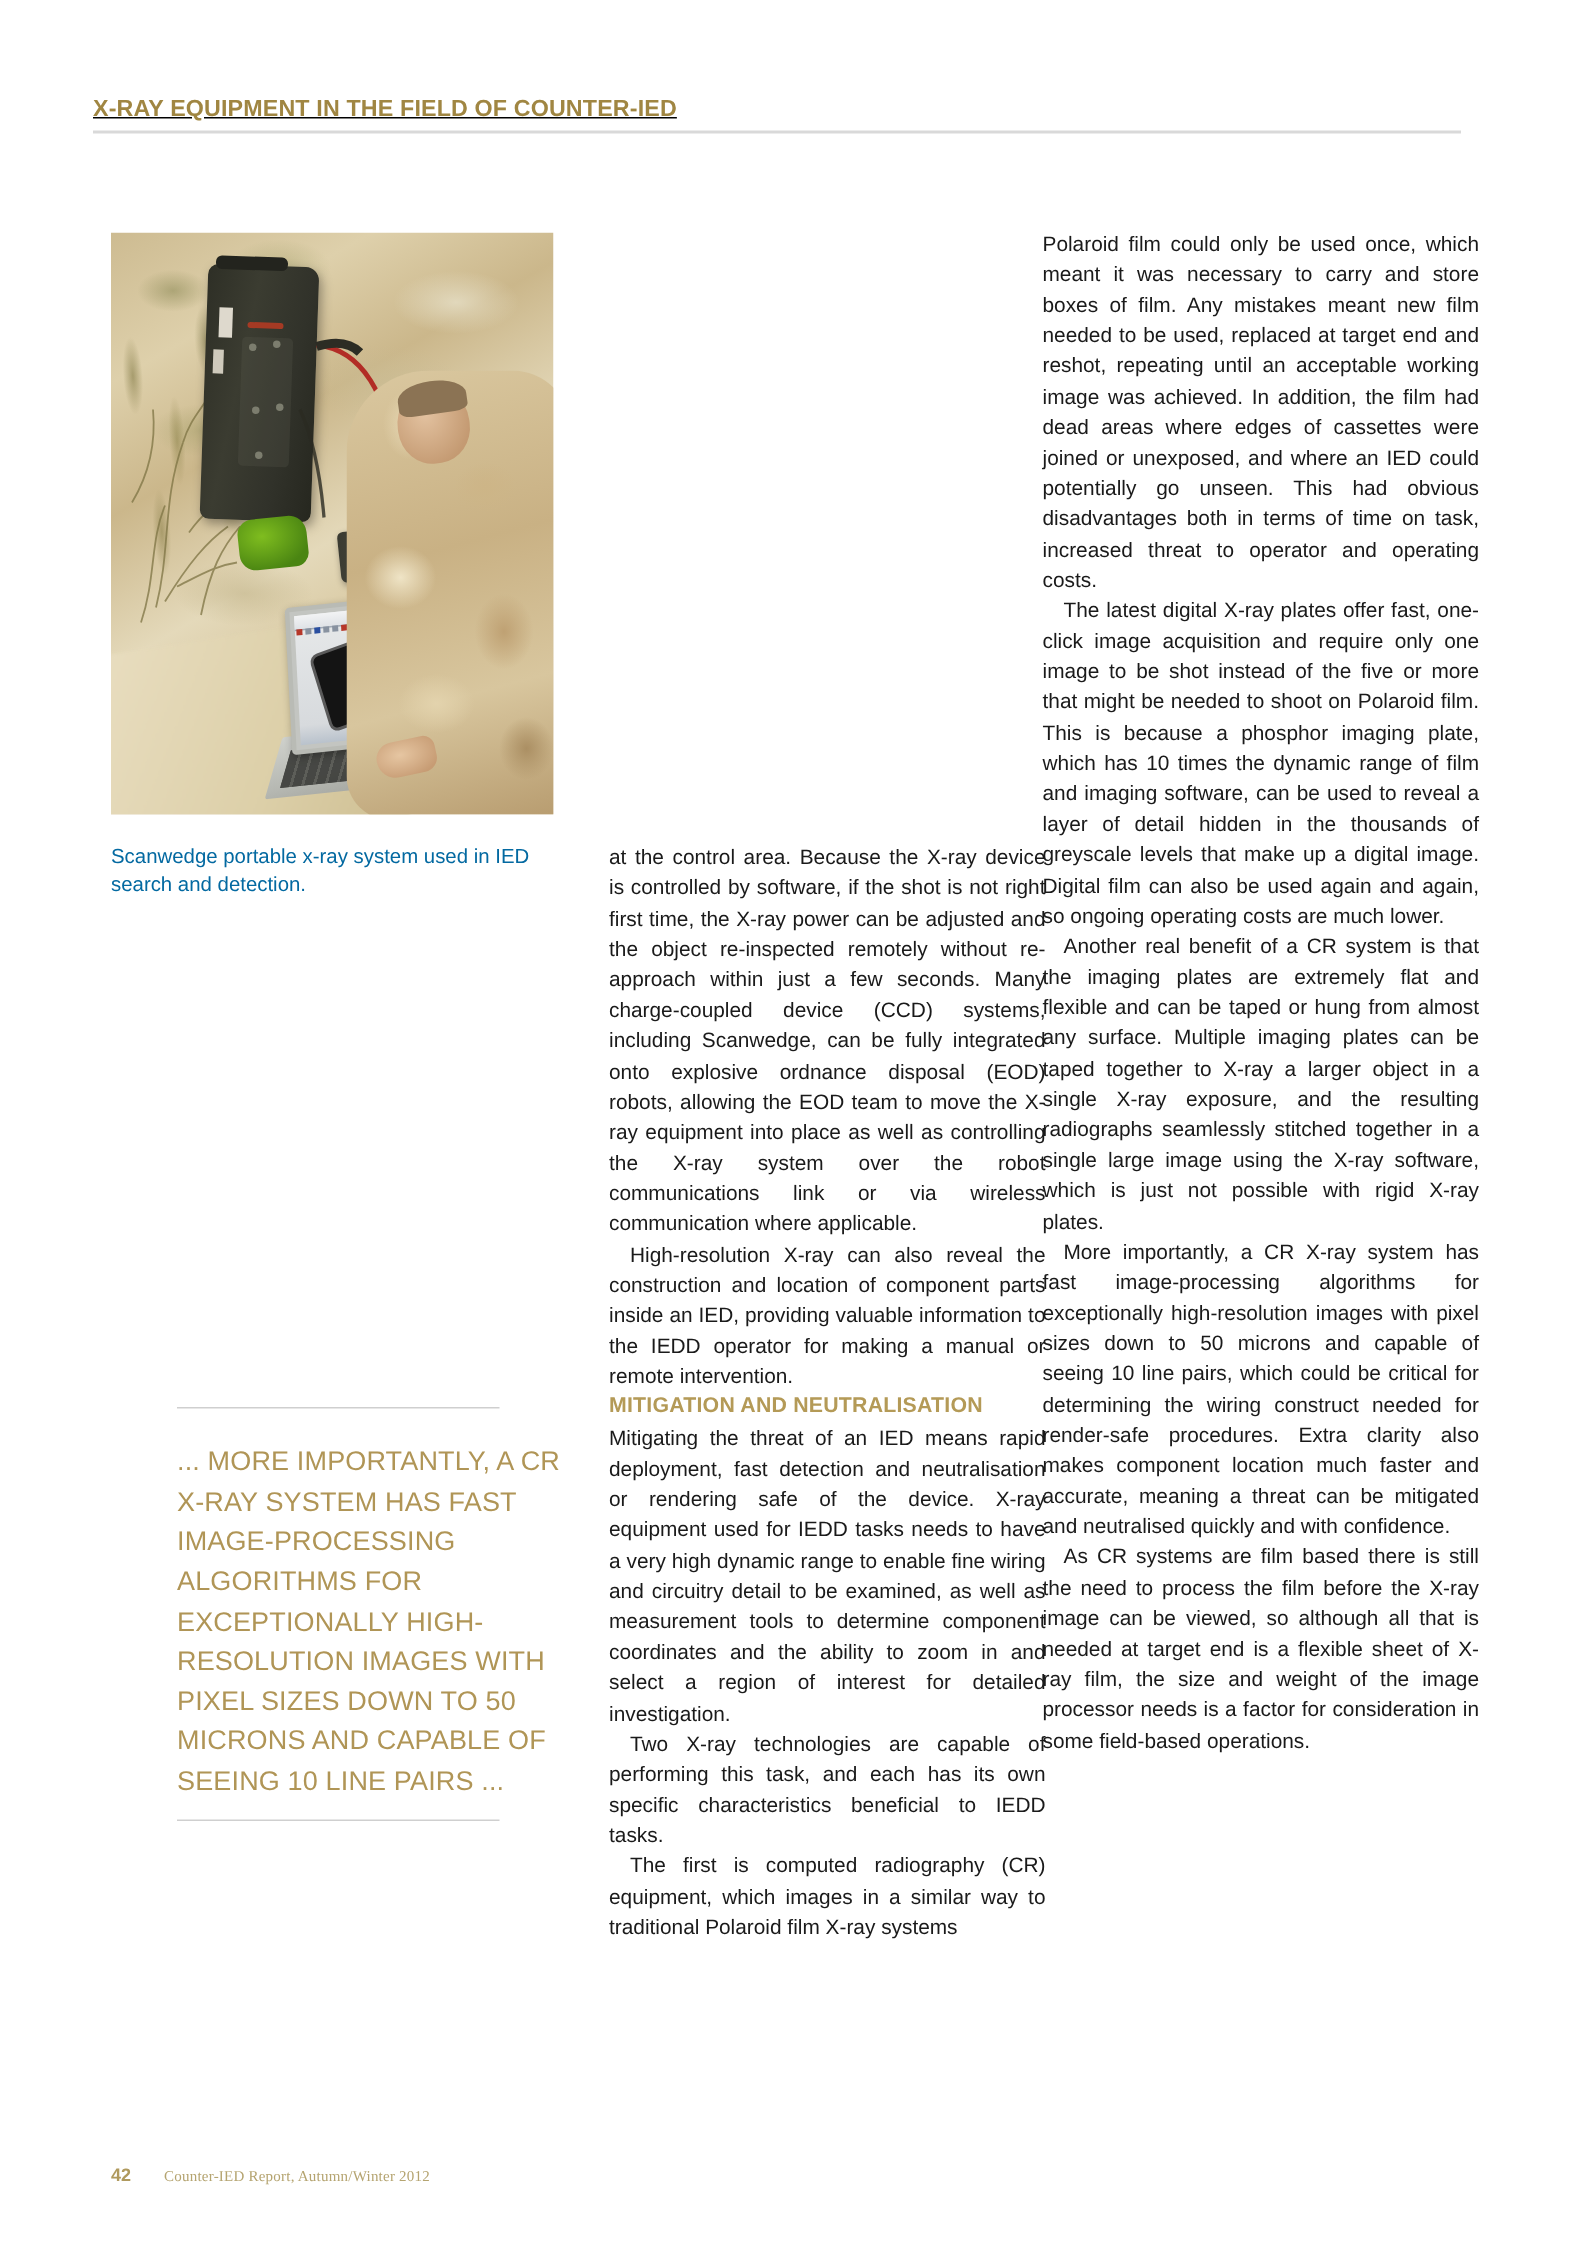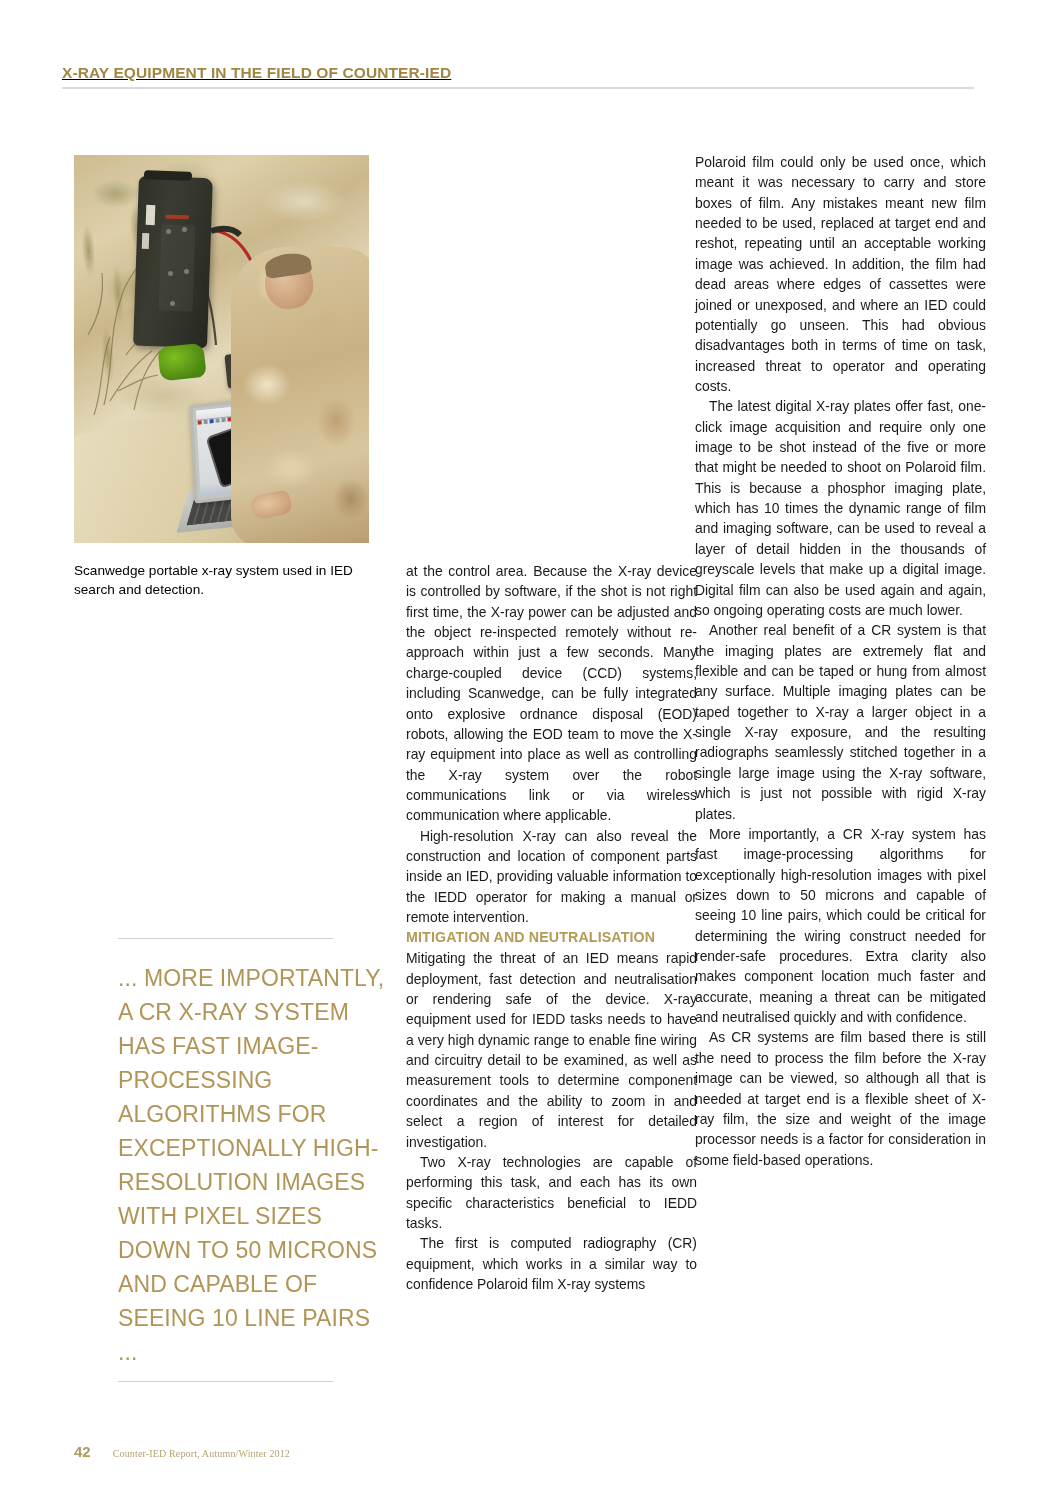--- a/index.html
+++ b/index.html
@@ -358,39 +358,39 @@
     transform: rotate(-12deg);
   }
 
   .caption {
     position: absolute;
     left: 74px;
     top: 561px;
     width: 290px;
     font-size: 13.6px;
     line-height: 1.42;
-    color: #000000;
+    color: #0369a1;
   }
 
   
   .pullquote {
     position: absolute;
     left: 118px;
     top: 938px;
     width: 268px;
   }
   .pullquote .rule {
     height: 1px;
     background: #cfcfcf;
     width: 215px;
   }
   .pullquote .rule.bottom { margin-top: 12px; }
   .pullquote-text {
     margin-top: 22px;
-    font-size: 23px;
+    font-size: 18px;
     line-height: 1.48;
     color: #b09556;
     letter-spacing: 0.1px;
   }
 
   
   .col {
     position: absolute;
     font-size: 13.9px;
     line-height: 1.465;
@@ -430,21 +430,21 @@
   
   .footer {
     position: absolute;
     left: 74px;
     top: 1443px;
     display: flex;
     align-items: baseline;
     gap: 22px;
   }
   .folio {
-    font-size: 15px;
+    font-size: 12px;
     font-weight: bold;
     color: #b09a5e;
   }
   .footer-text {
     font-size: 10px;
     color: #b5a470;
     letter-spacing: 0.15px;
     font-family: Liberation Serif, serif;
   }
 </style>
@@ -527,21 +527,21 @@
     <div class="pullquote-text">... MORE IMPORTANTLY, A CR X-RAY SYSTEM HAS FAST IMAGE-PROCESSING ALGORITHMS FOR EXCEPTIONALLY HIGH-RESOLUTION IMAGES WITH PIXEL SIZES DOWN TO 50 MICRONS AND CAPABLE OF SEEING 10 LINE PAIRS ...</div>
     <div class="rule bottom"></div>
   </div>
 
   <div class="col col-mid">
     <p class="noindent">at the control area. Because the X-ray device is controlled by software, if the shot is not right first time, the X-ray power can be adjusted and the object re-inspected remotely without re-approach within just a few seconds. Many charge-coupled device (CCD) systems, including Scanwedge, can be fully integrated onto explosive ordnance disposal (EOD) robots, allowing the EOD team to move the X-ray equipment into place as well as controlling the X-ray system over the robot communications link or via wireless communication where applicable.</p>
     <p>High-resolution X-ray can also reveal the construction and location of component parts inside an IED, providing valuable information to the IEDD operator for making a manual or remote intervention.</p>
     <p class="subhead">MITIGATION AND NEUTRALISATION</p>
     <p class="noindent">Mitigating the threat of an IED means rapid deployment, fast detection and neutralisation or rendering safe of the device. X-ray equipment used for IEDD tasks needs to have a very high dynamic range to enable fine wiring and circuitry detail to be examined, as well as measurement tools to determine component coordinates and the ability to zoom in and select a region of interest for detailed investigation.</p>
     <p>Two X-ray technologies are capable of performing this task, and each has its own specific characteristics beneficial to IEDD tasks.</p>
-    <p>The first is computed radiography (CR) equipment, which works in a similar way to confidence Polaroid film X-ray systems</p>
+    <p>The first is computed radiography (CR) equipment, which images in a similar way to traditional Polaroid film X-ray systems</p>
   </div>
 
   <div class="col col-right">
     <p>Polaroid film could only be used once, which meant it was necessary to carry and store boxes of film. Any mistakes meant new film needed to be used, replaced at target end and reshot, repeating until an acceptable working image was achieved. In addition, the film had dead areas where edges of cassettes were joined or unexposed, and where an IED could potentially go unseen. This had obvious disadvantages both in terms of time on task, increased threat to operator and operating costs.</p>
     <p>The latest digital X-ray plates offer fast, one-click image acquisition and require only one image to be shot instead of the five or more that might be needed to shoot on Polaroid film. This is because a phosphor imaging plate, which has 10 times the dynamic range of film and imaging software, can be used to reveal a layer of detail hidden in the thousands of greyscale levels that make up a digital image. Digital film can also be used again and again, so ongoing operating costs are much lower.</p>
     <p>Another real benefit of a CR system is that the imaging plates are extremely flat and flexible and can be taped or hung from almost any surface. Multiple imaging plates can be taped together to X-ray a larger object in a single X-ray exposure, and the resulting radiographs seamlessly stitched together in a single large image using the X-ray software, which is just not possible with rigid X-ray plates.</p>
     <p>More importantly, a CR X-ray system has fast image-processing algorithms for exceptionally high-resolution images with pixel sizes down to 50 microns and capable of seeing 10 line pairs, which could be critical for determining the wiring construct needed for render-safe procedures. Extra clarity also makes component location much faster and accurate, meaning a threat can be mitigated and neutralised quickly and with confidence.</p>
     <p>As CR systems are film based there is still the need to process the film before the X-ray image can be viewed, so although all that is needed at target end is a flexible sheet of X-ray film, the size and weight of the image processor needs is a factor for consideration in some field-based operations.</p>
   </div>
 

